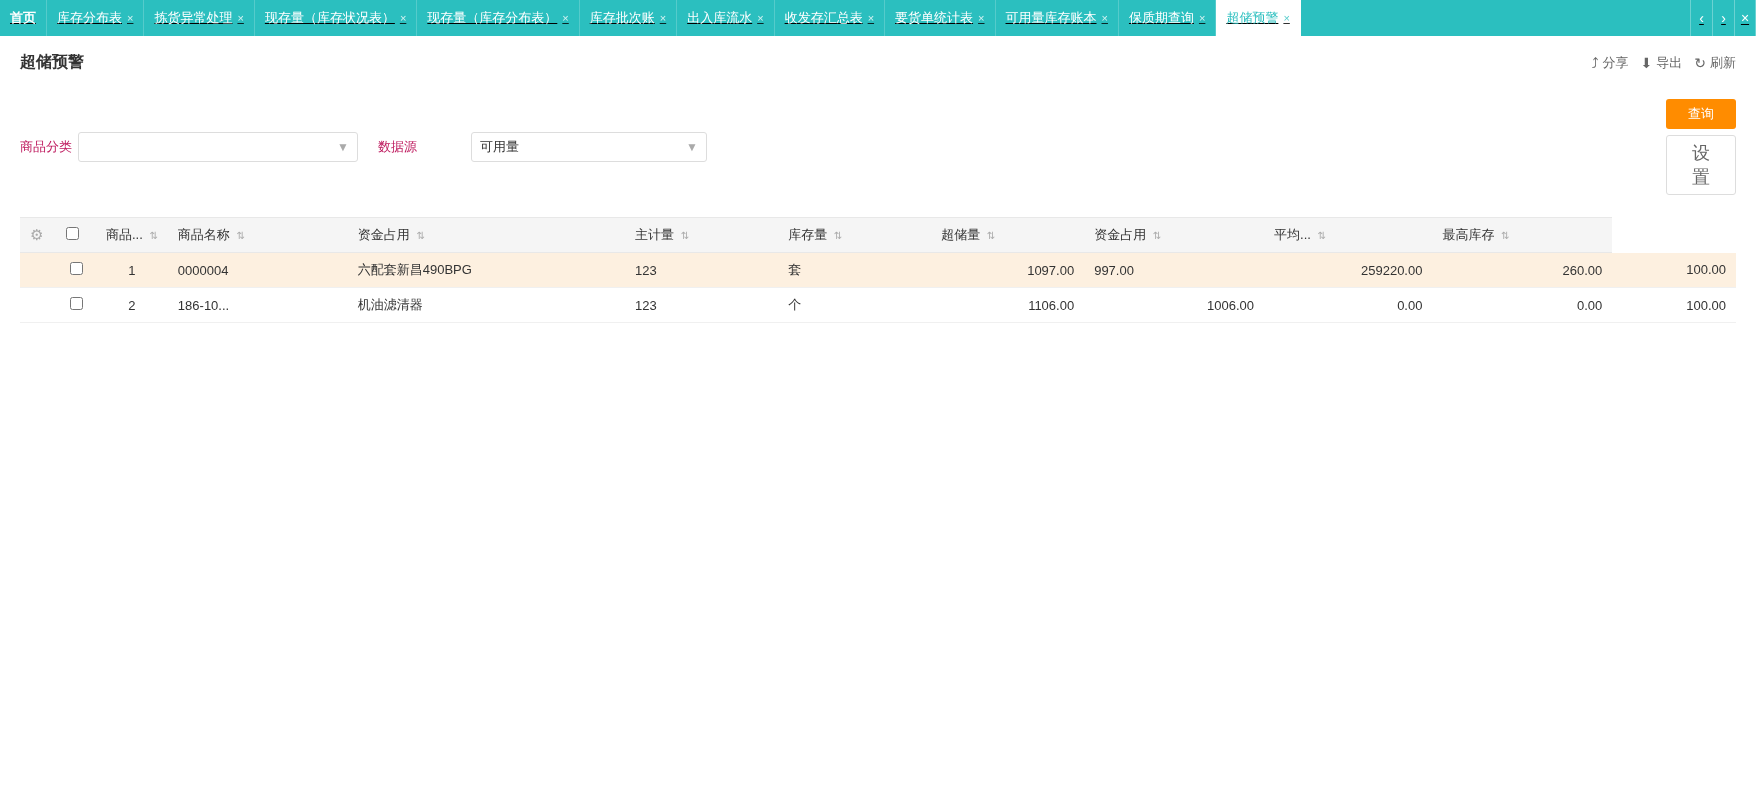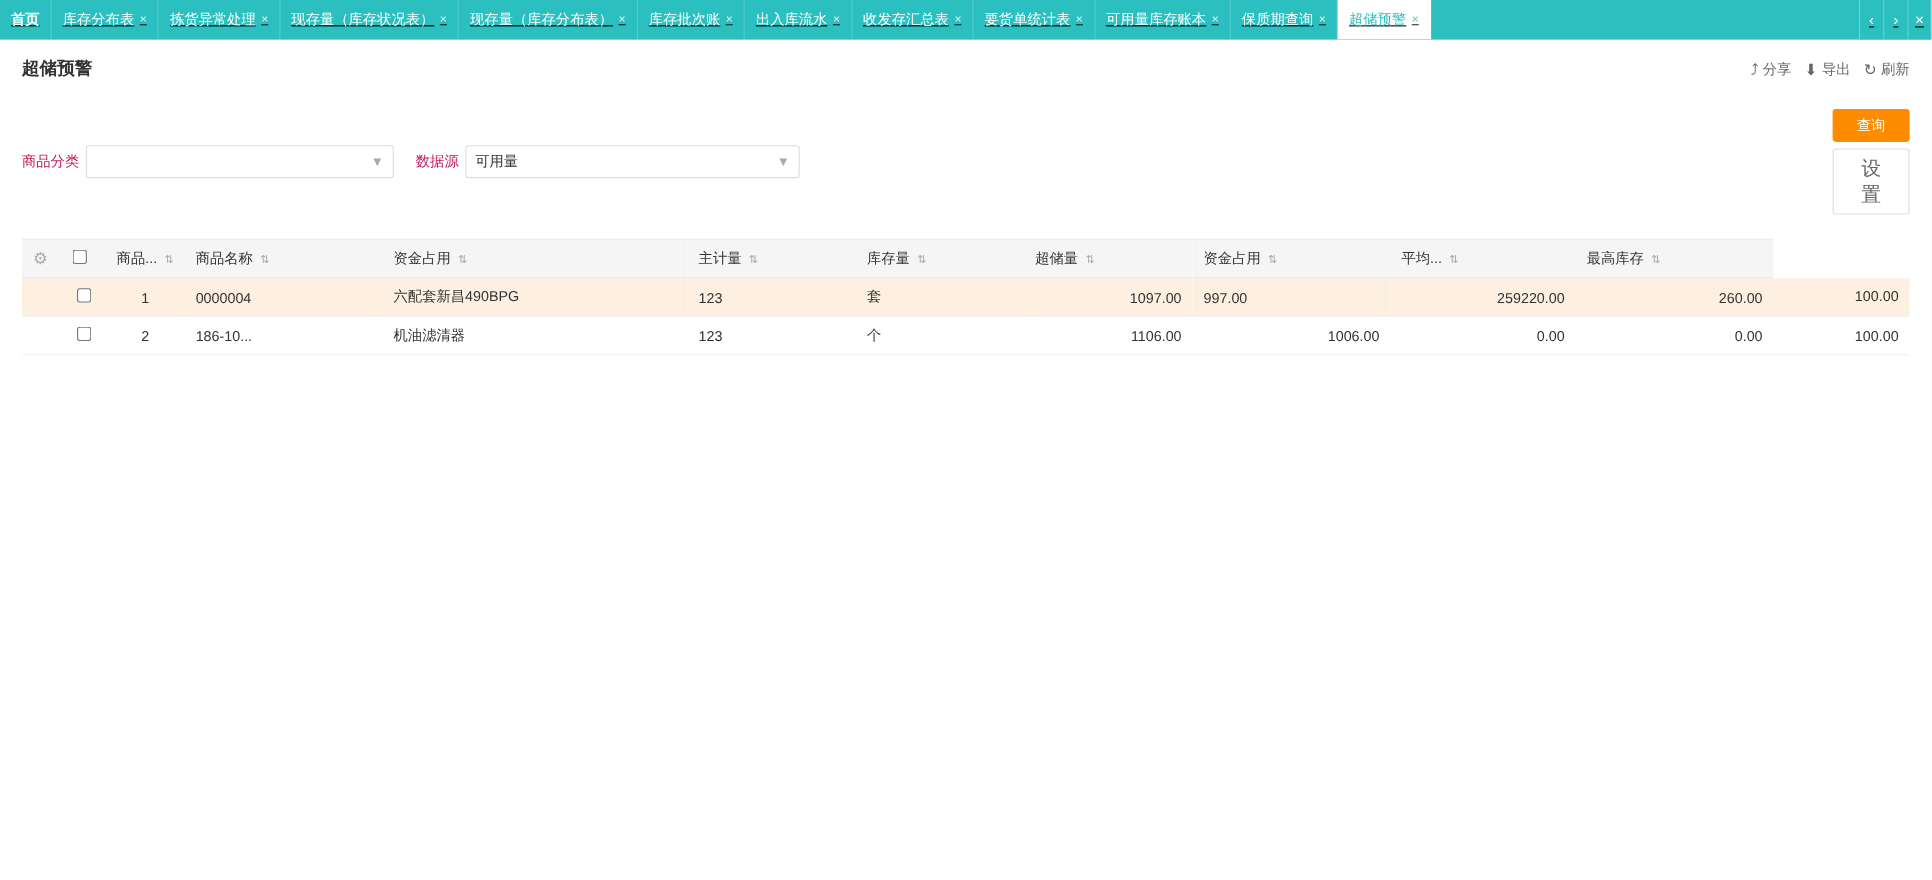--- a/index.html
+++ b/index.html
@@ -124,31 +124,32 @@
       justify-content: space-between;
       cursor: pointer;
       background: #fff;
       color: #999;
     }
     .filter-select .arrow {
       color: #aaa;
       font-size: 12px;
     }
     .filter-select-datasource {
-      width: 304px;
+      width: 236px;
       height: 30px;
       border: 1px solid #ddd;
       border-radius: 3px;
       padding: 0 8px;
       display: flex;
       align-items: center;
       justify-content: space-between;
       cursor: pointer;
       background: #fff;
       color: #333;
+      margin-left: 48px;
     }
     .filter-select-datasource .arrow {
       color: #aaa;
       font-size: 12px;
     }
 
     
     .filter-right {
       margin-left: auto;
       display: flex;

